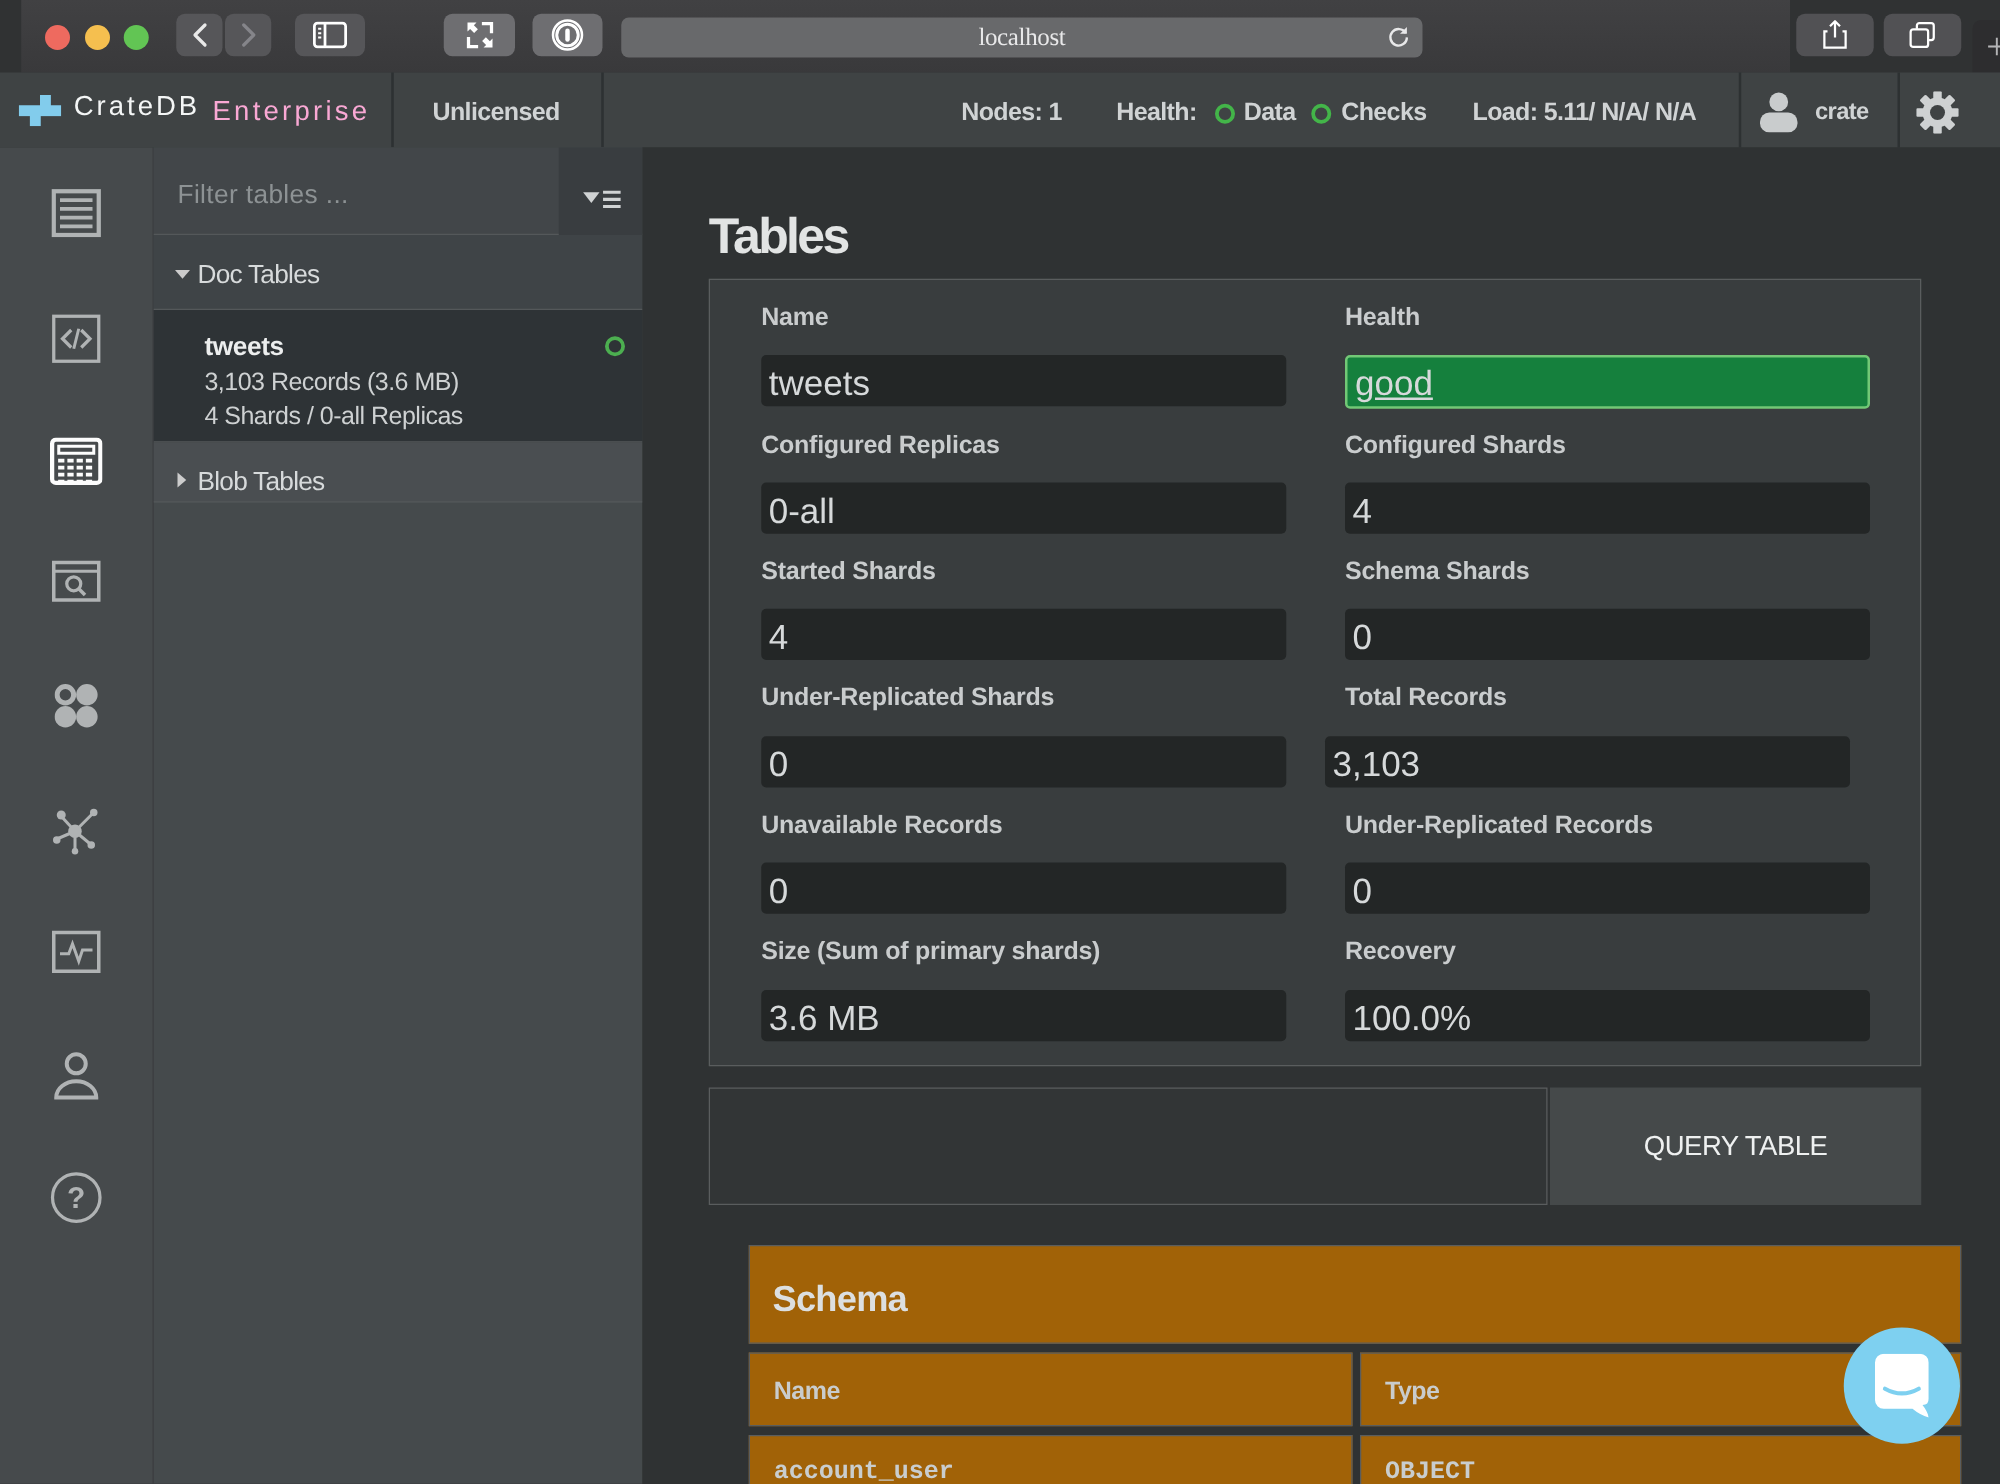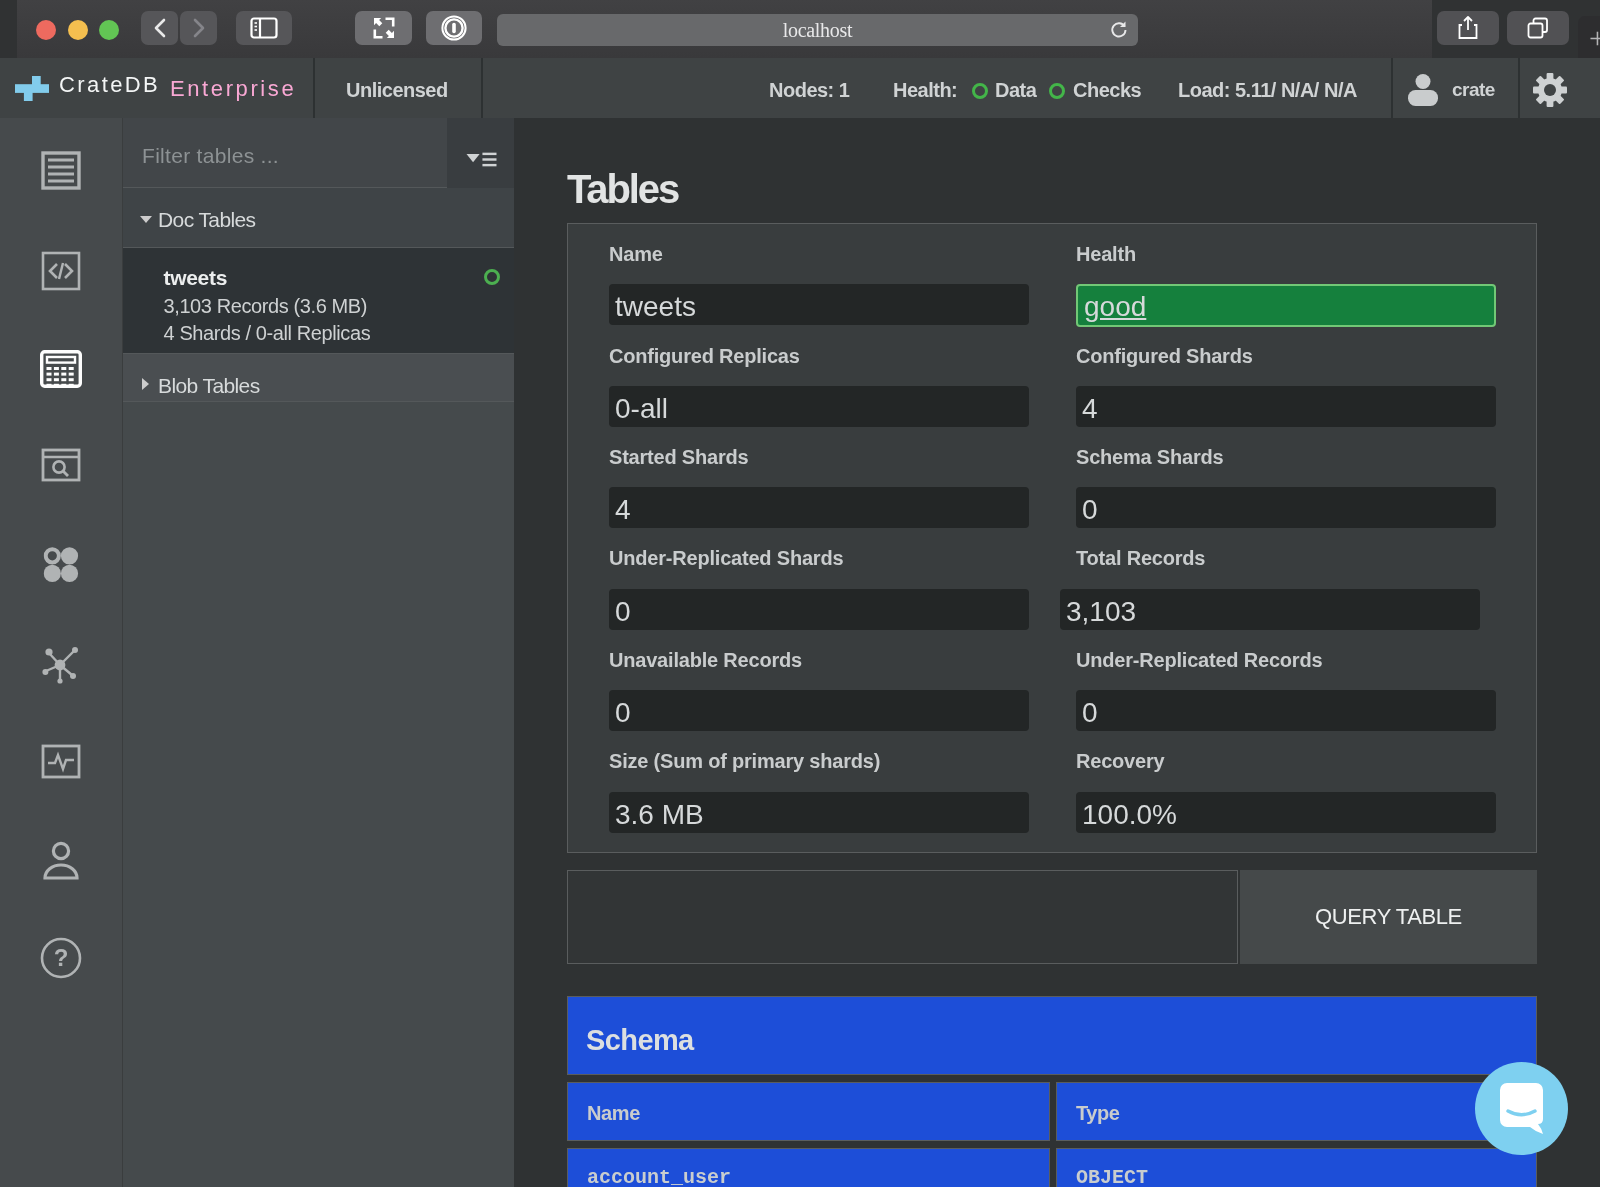--- a/index.html
+++ b/index.html
@@ -49,21 +49,21 @@
   #panel { position:absolute; left:53px; top:105px; width:970px; height:630px;
     background:#393d3e; border:1px solid #5a5d5e; }
   .flabel { position:absolute; font-size:20px; font-weight:bold; color:#c9cccd; letter-spacing:-0.2px; }
   .finput { position:absolute; width:420px; height:41px; background:#232626; border-radius:4px;
     font-size:28px; color:#d6d9da; line-height:45px; padding-left:6px; }
   .fgreen { background:#15803d; border:2px solid #72c876; line-height:41px; height:43px;text-decoration:underline; }
   #qleft { position:absolute; left:53px; top:752px; width:671px; height:94px;
     border:1px solid #5a5d5e; background:#323536; }
   #qbtn { position:absolute; left:726px; top:752px; width:297px; height:94px; background:#45494a;
     text-align:center; line-height:94px; font-size:22px; color:#eef0f0; letter-spacing:-0.4px; }
-  .sbox { position:absolute; border:1px solid #5a5d5e; background:#1d4ed8; }
+  .sbox { position:absolute; border:1px solid #5a5d5e; background:#a16207;margin-left:32px; }
   .slabel { position:absolute; font-size:20px; font-weight:bold; letter-spacing:-0.4px; color:#c9cccd; }
   .smono { position:absolute; font-family:"Liberation Mono", monospace; font-weight:bold;
     font-size:20px; color:#c9cdce; }
   #intercom { position:absolute; left:1475px; top:1062px; width:93px; height:93px;
     border-radius:50%; background:#7ed0f0; }
 </style>
 </head>
 <body>
 
 <div id="chrome">

